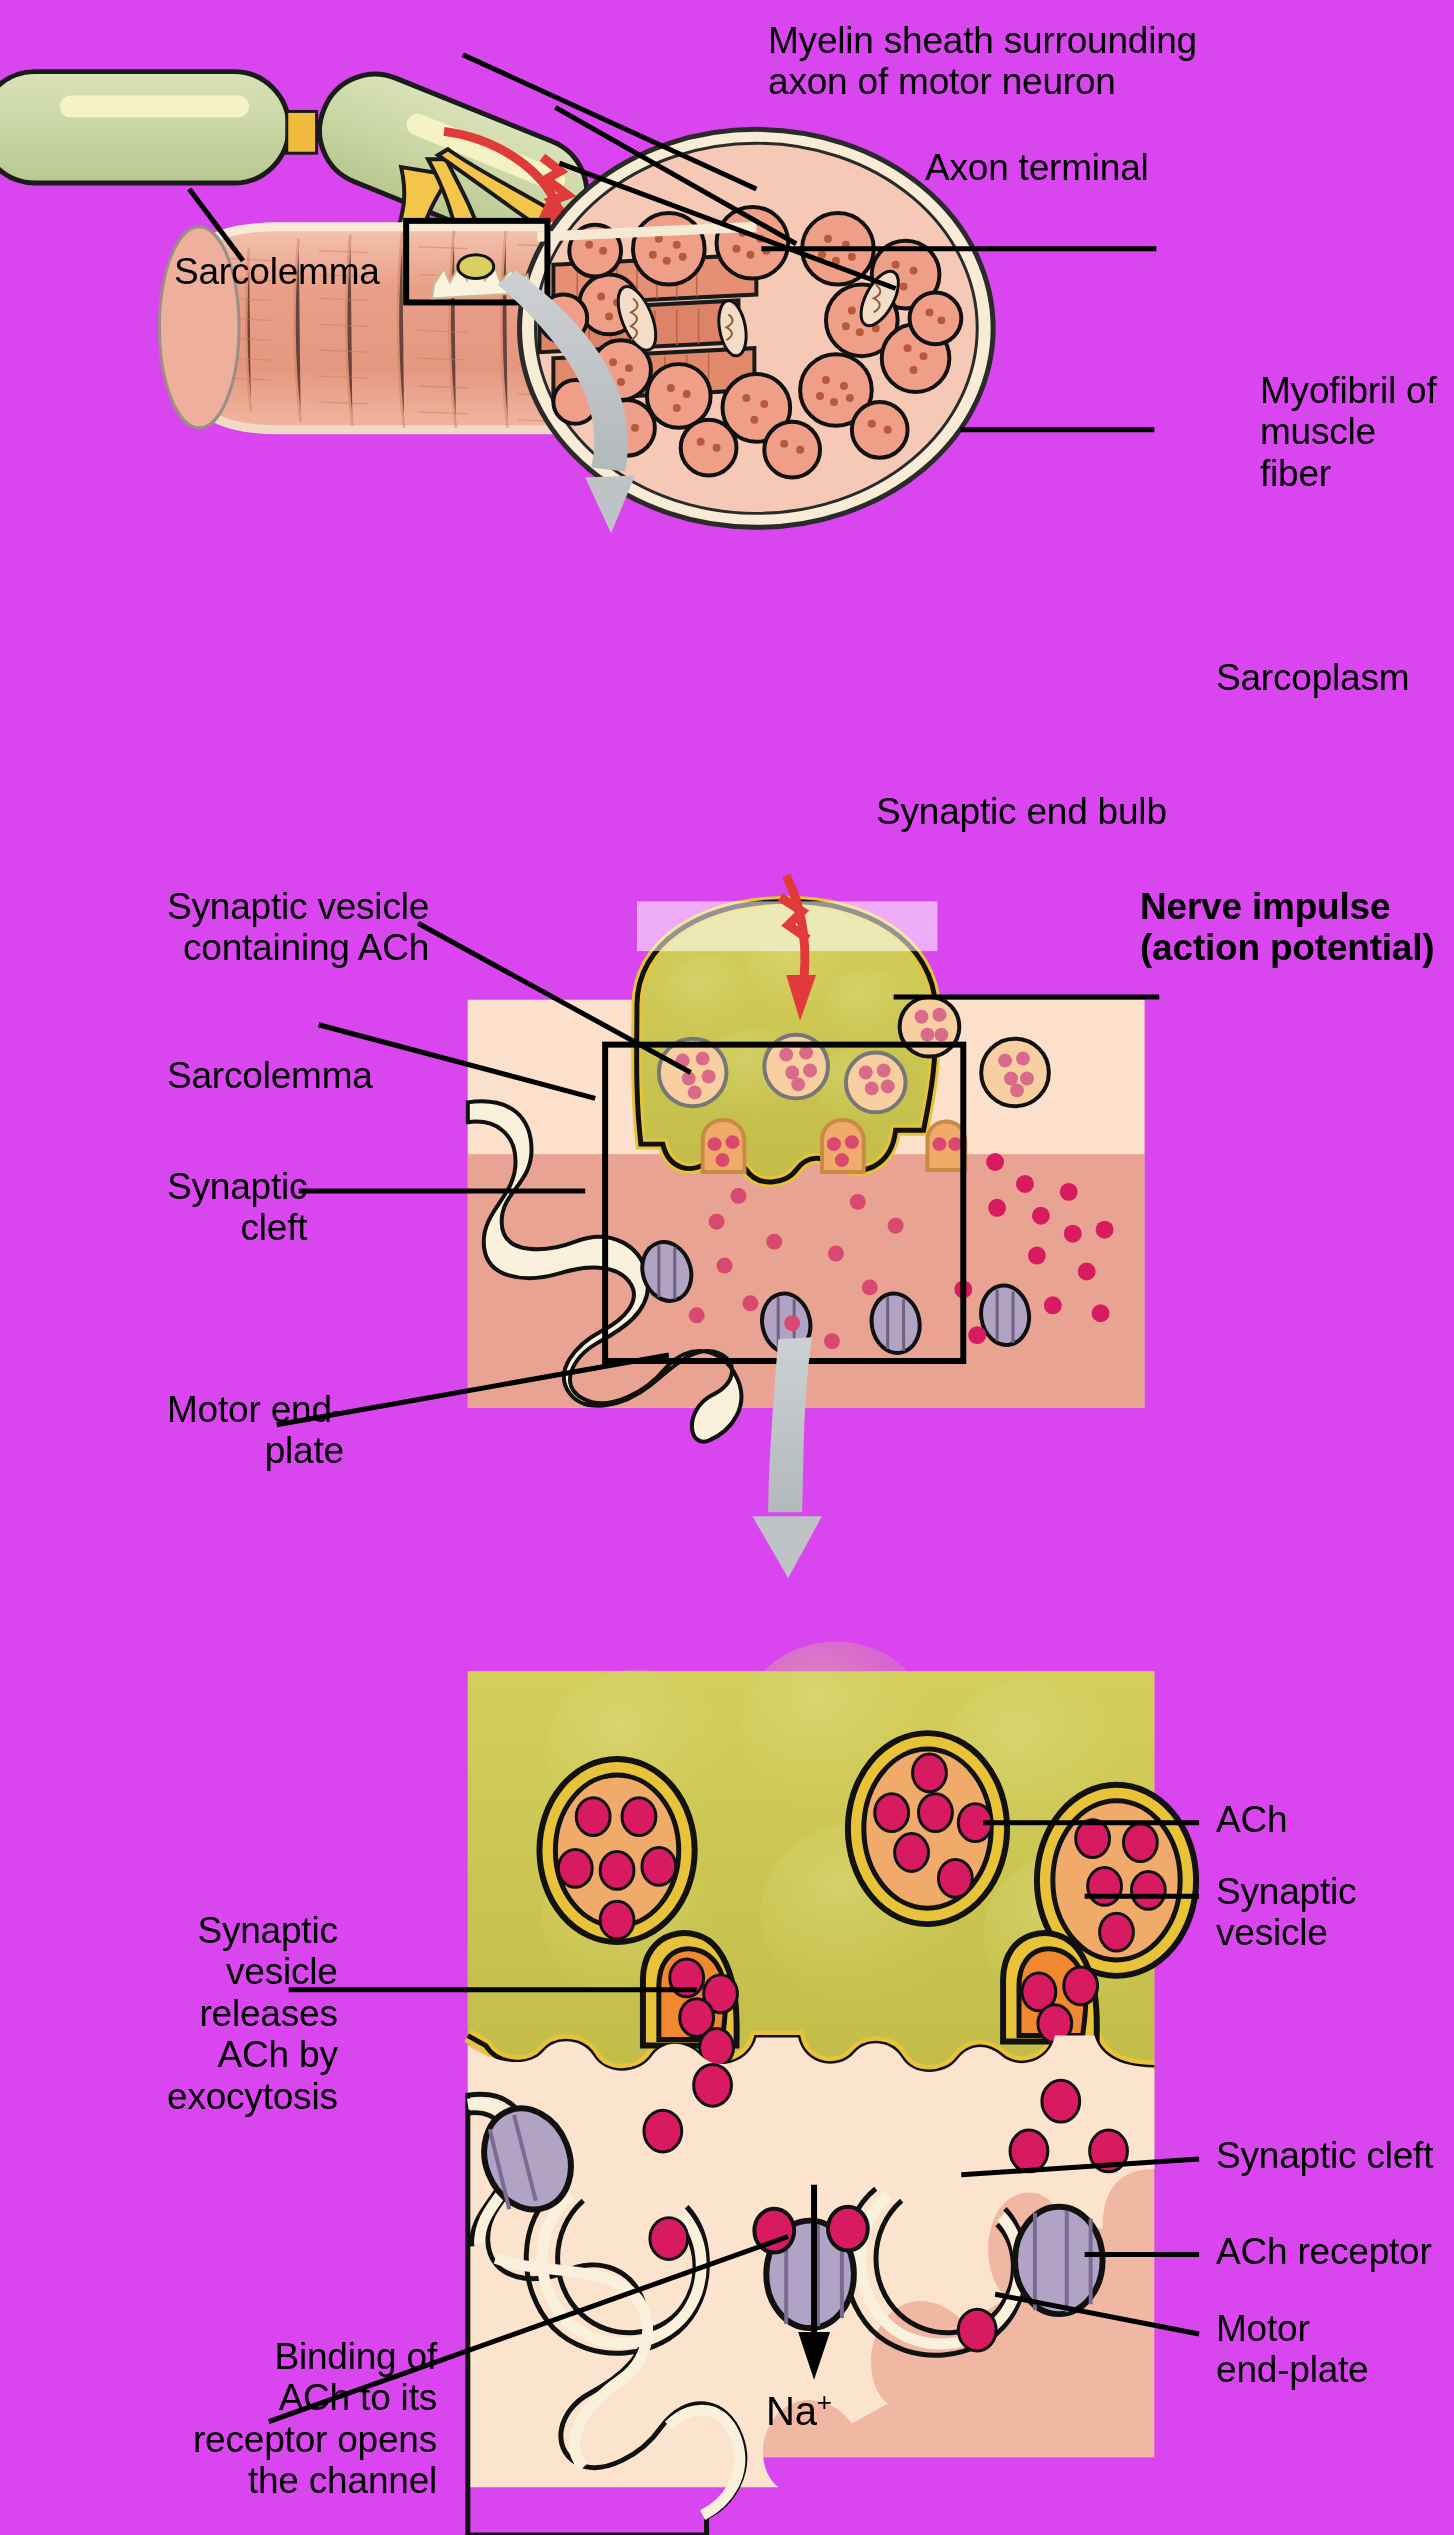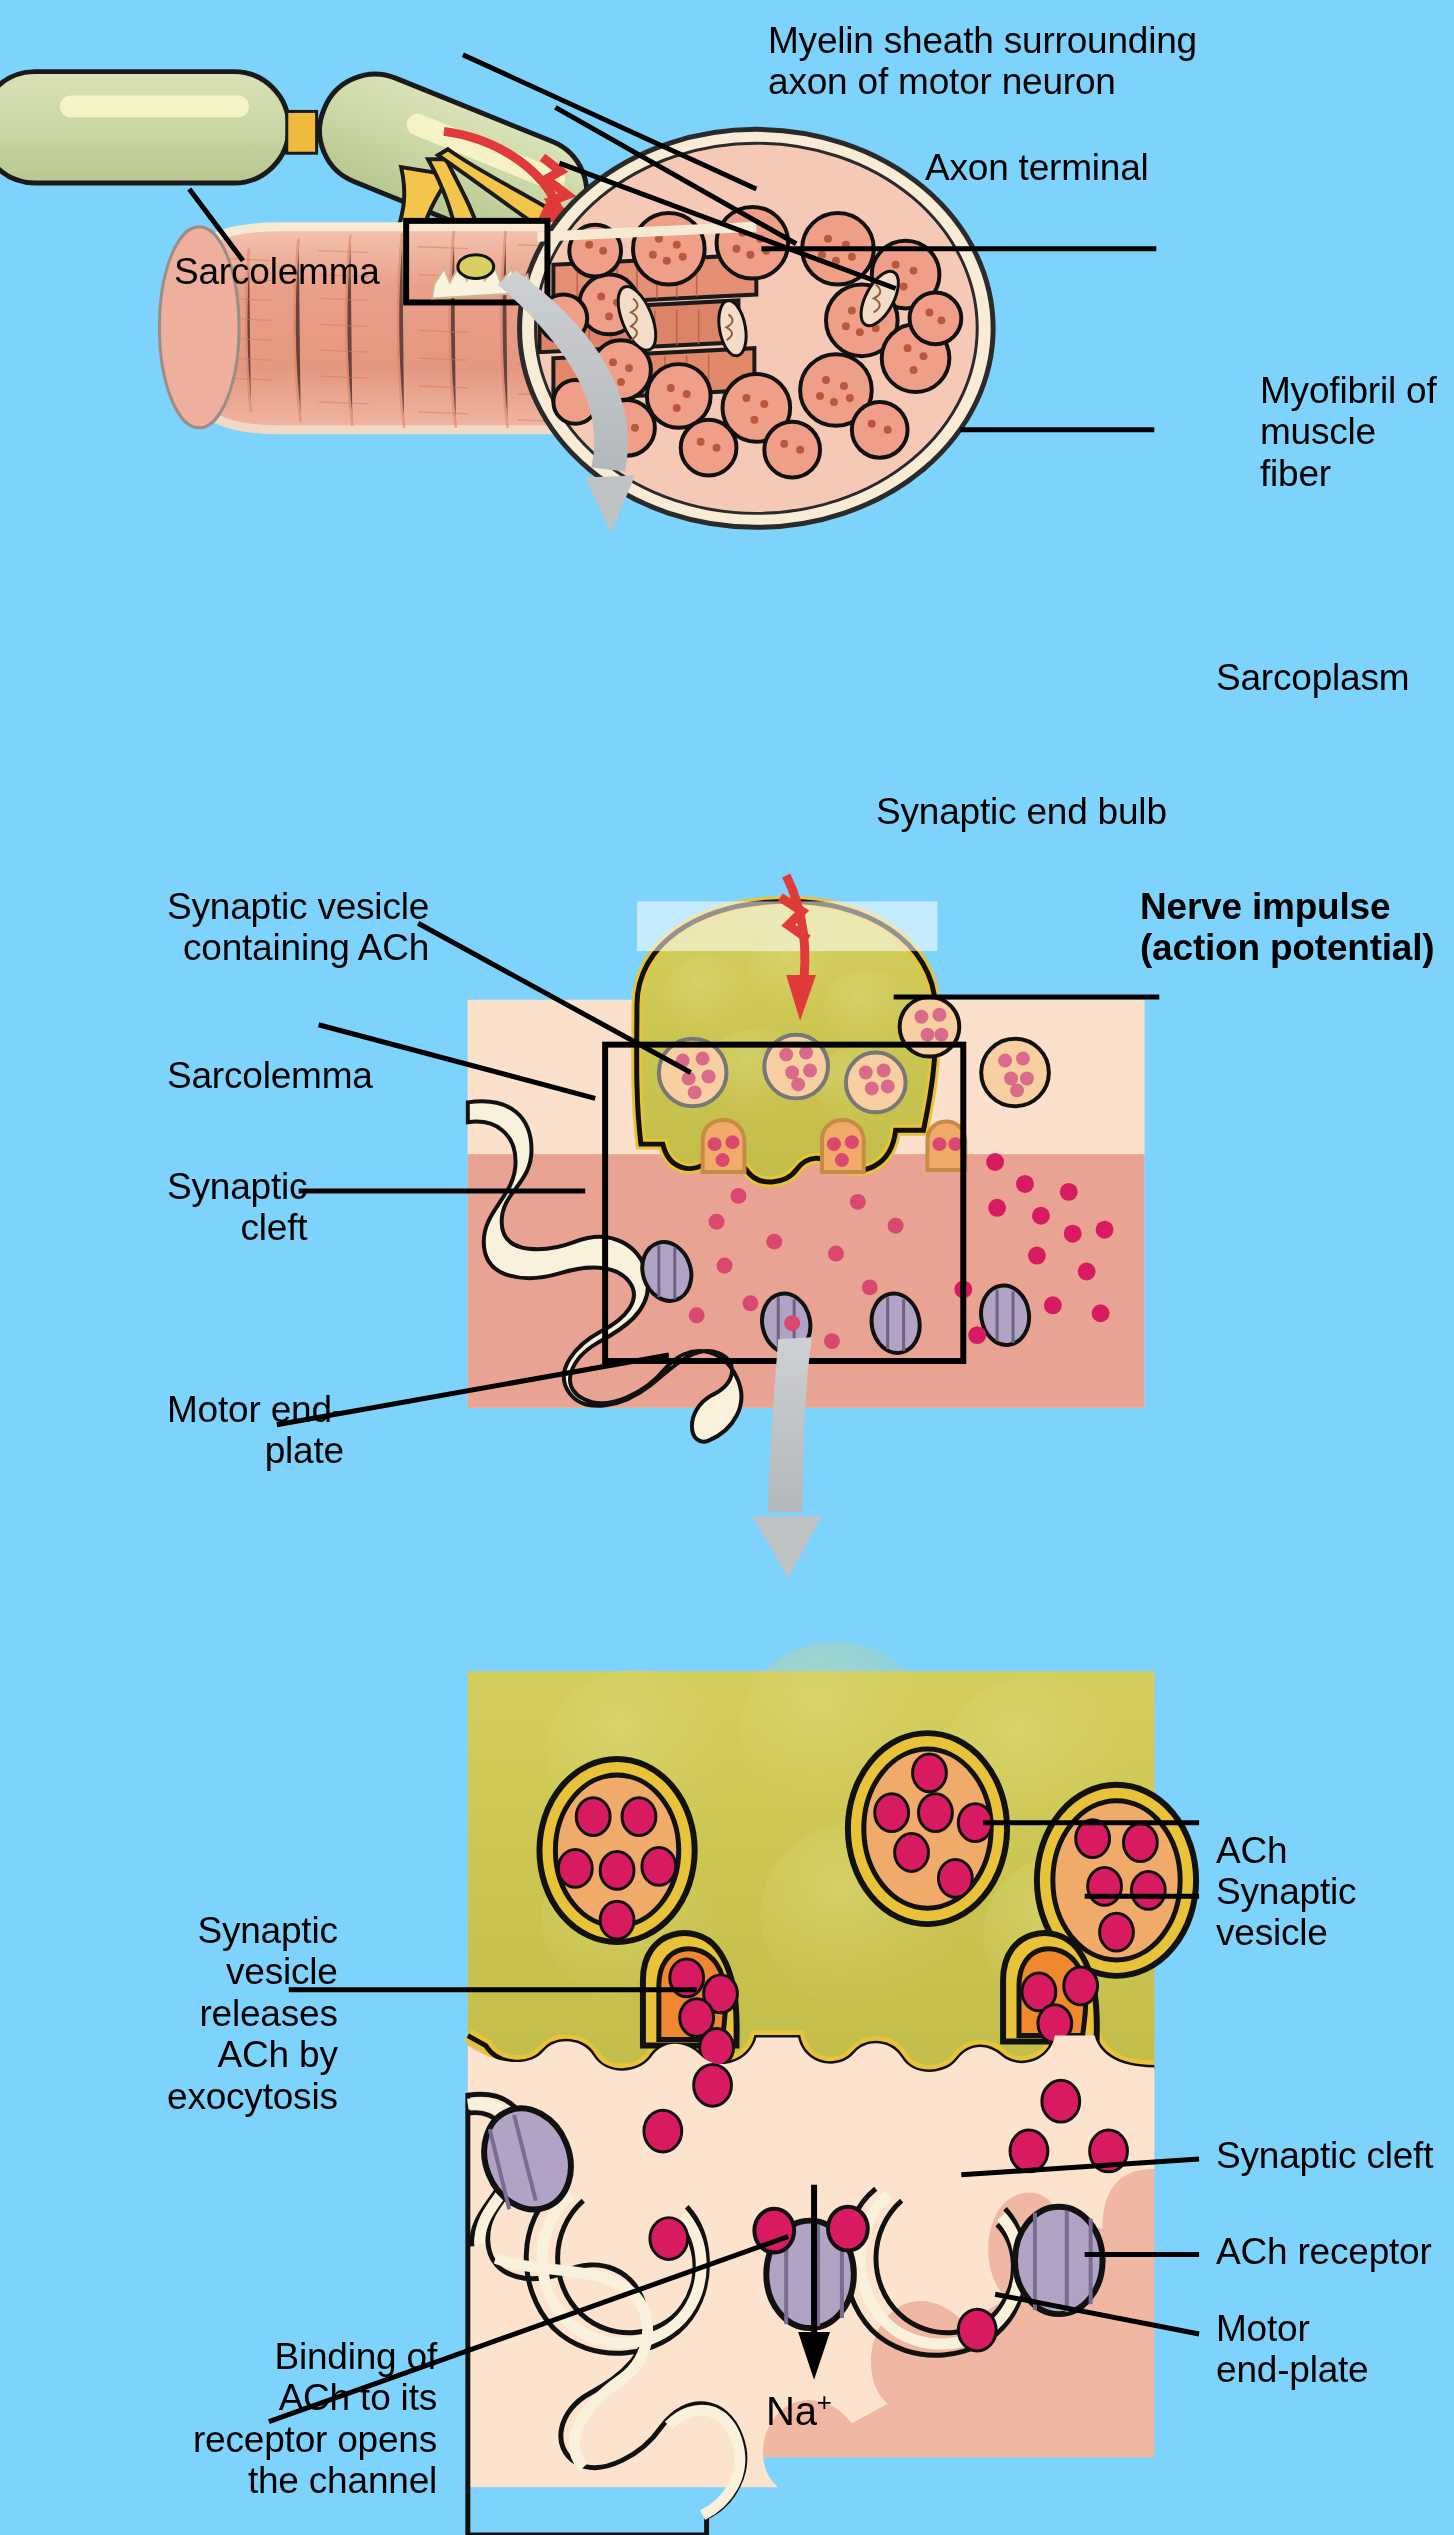--- a/index.html
+++ b/index.html
@@ -8,21 +8,21 @@
     padding: 0;
     background: #ffffff;
   }
   body {
     font-family: "Liberation Sans", sans-serif;
   }
   #stage {
     position: relative;
     width: 1455px;
     height: 2535px;
-    background: #7dd3fc;
+    background: #d946ef;
     overflow: hidden;
   }
   .lbl {
     position: absolute;
     font-family: "Liberation Sans", sans-serif;
     font-size: 37px;
     line-height: 1.12;
     color: #000000;
     white-space: pre-line;
     letter-spacing: -0.2px;
@@ -668,21 +668,21 @@
 
   <div class="lbl left" style="left:167px; top:1166px;">Synaptic
 cleft</div>
 
   <div class="lbl left" style="left:167px; top:1389px;">Motor end-
 plate</div>
 
   <div class="lbl right" style="left:1140px; top:886px;font-weight:bold;">Nerve impulse
 (action potential)</div>
 
-  <div class="lbl right" style="left:1216px; top:1799px;margin-top:31px;">ACh</div>
+  <div class="lbl right" style="left:1216px; top:1799px;">ACh</div>
 
   <div class="lbl right" style="left:1216px; top:1871px;">Synaptic
 vesicle</div>
 
   <div class="lbl left" style="left:167px; top:1910px;">Synaptic
 vesicle
 releases
 ACh by
 exocytosis</div>
 

